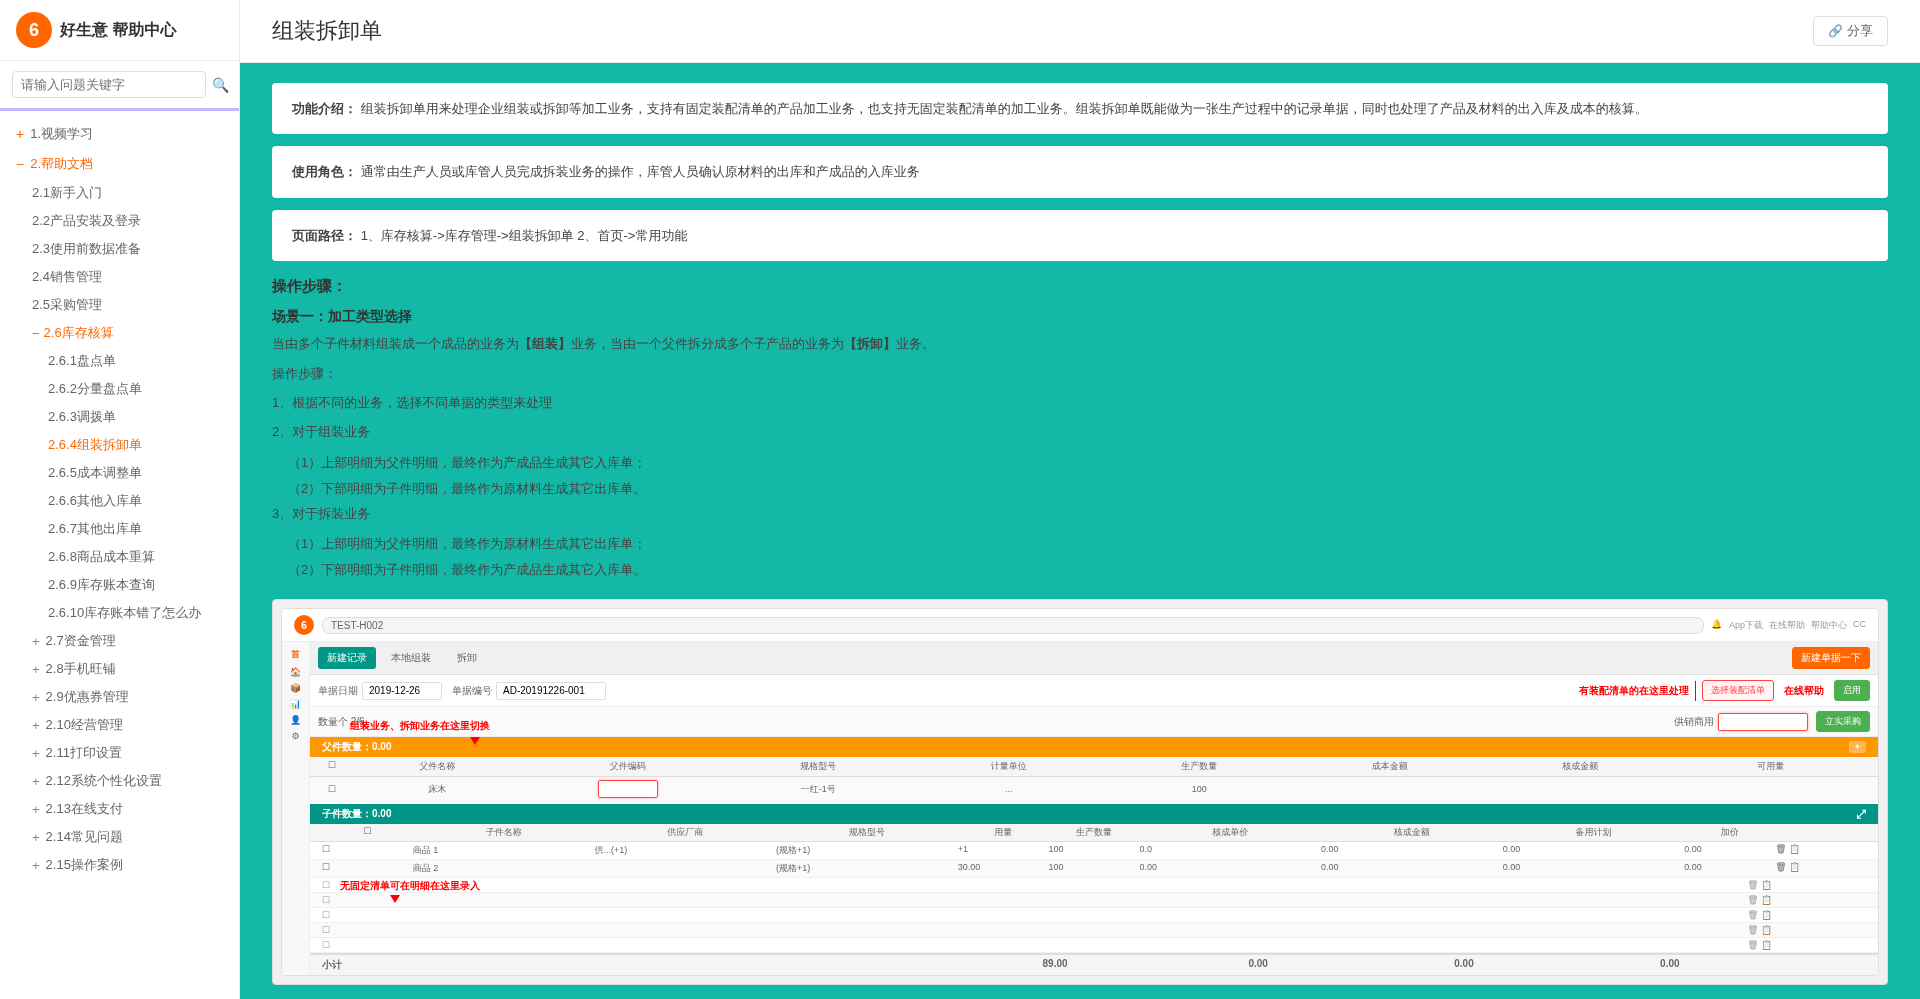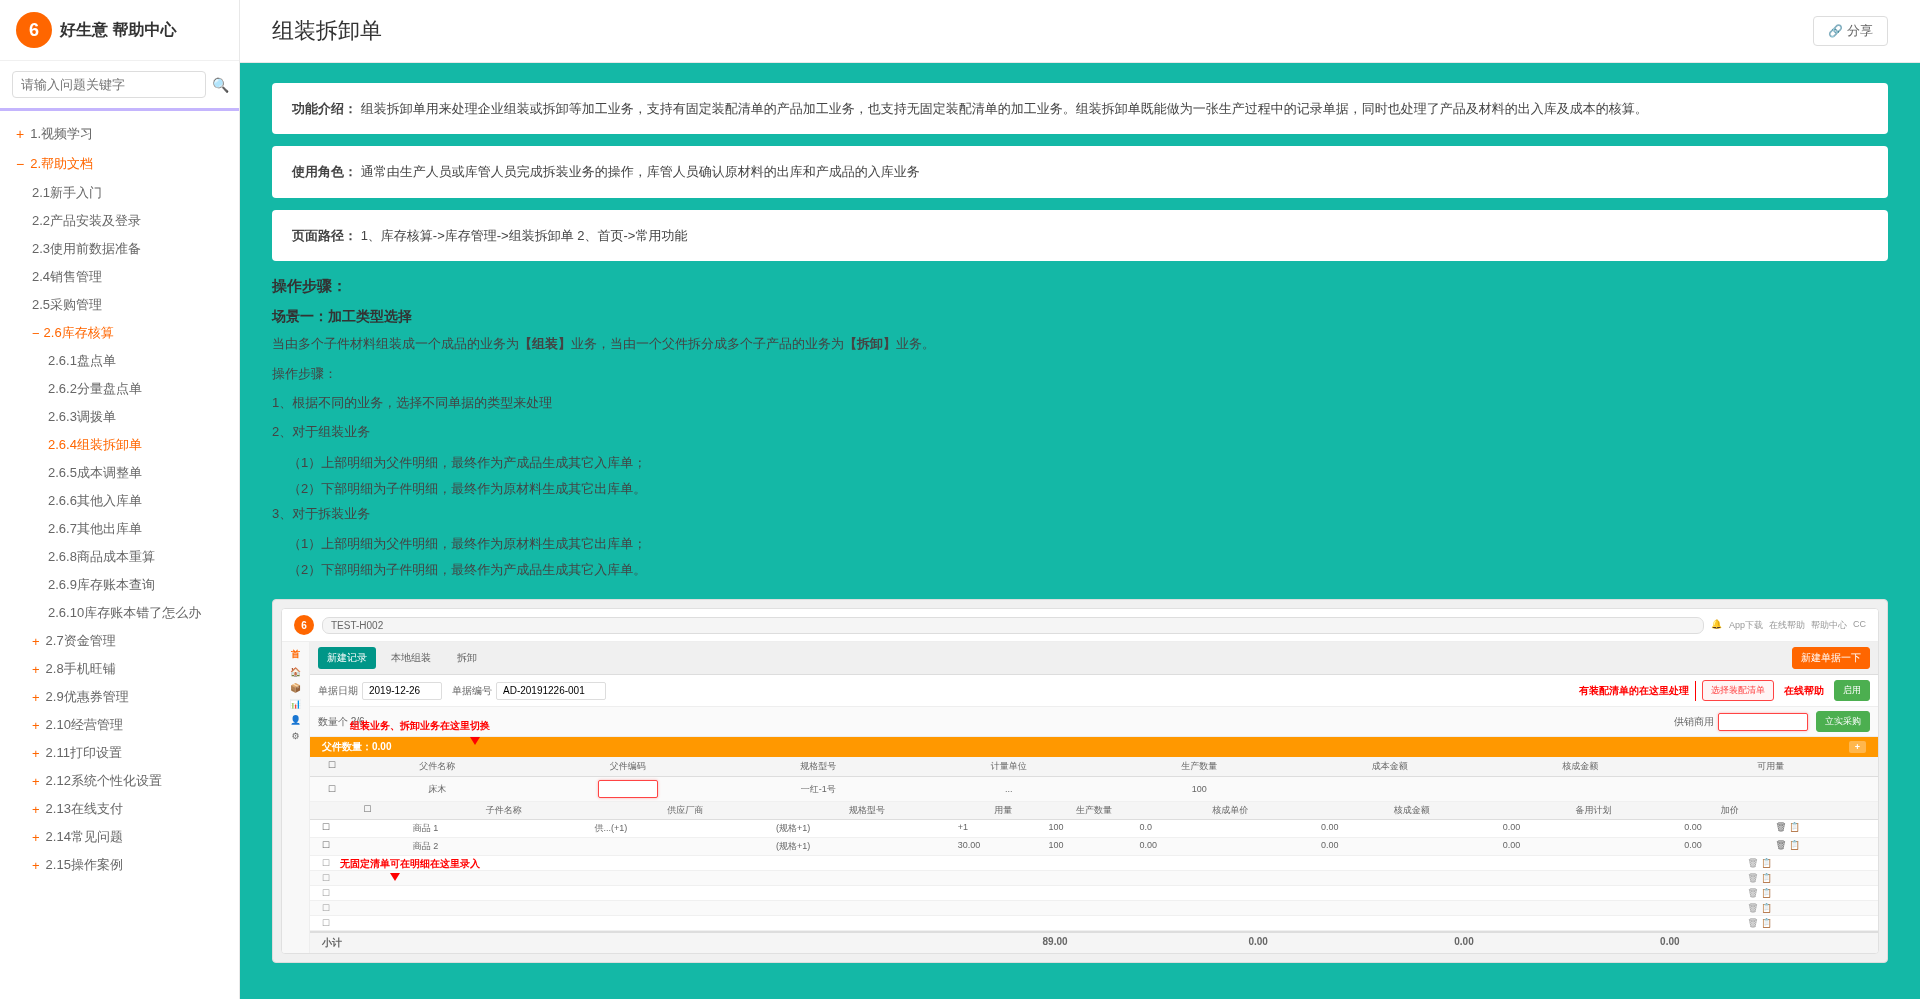--- a/index.html
+++ b/index.html
@@ -557,20 +557,24 @@
                 </div>
                 <div class="mock-table-cell">一红-1号</div>
                 <div class="mock-table-cell">...</div>
                 <div class="mock-table-cell">100</div>
                 <div class="mock-table-cell"></div>
                 <div class="mock-table-cell"></div>
                 <div class="mock-table-cell"></div>
               </div>
             </div>
 
+            <div style="background:#009688; color:#fff; font-size:10px; padding:3px 12px; font-weight:bold; display:flex; justify-content:space-between; margin-top:2px;">
+              <span>子件数量：0.00</span>
+              <span style="font-size:12px;">⤢</span>
+            </div>
 
             <div style="background:#f5f5f5; border-bottom:1px solid #ddd; padding:2px 12px; display:flex; font-size:9px; color:#666;">
               <div style="flex:1; text-align:center;">☐</div>
               <div style="flex:2; text-align:center;">子件名称</div>
               <div style="flex:2; text-align:center;">供应厂商</div>
               <div style="flex:2; text-align:center;">规格型号</div>
               <div style="flex:1; text-align:center;">用量</div>
               <div style="flex:1; text-align:center;">生产数量</div>
               <div style="flex:2; text-align:center;">核成单价</div>
               <div style="flex:2; text-align:center;">核成金额</div>

